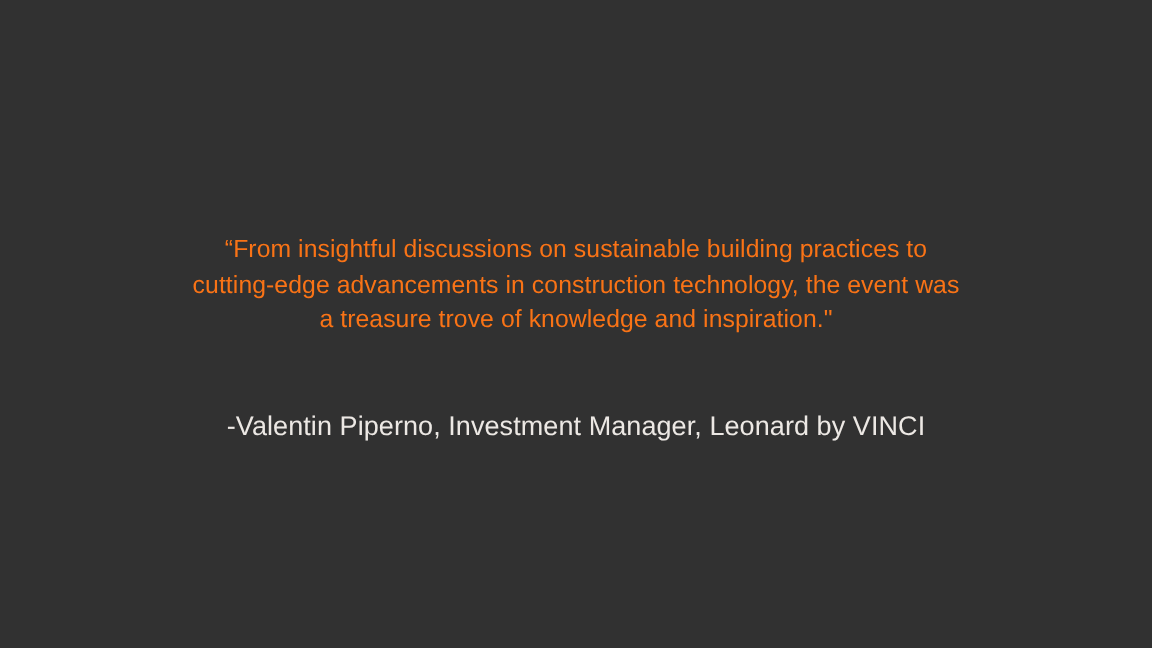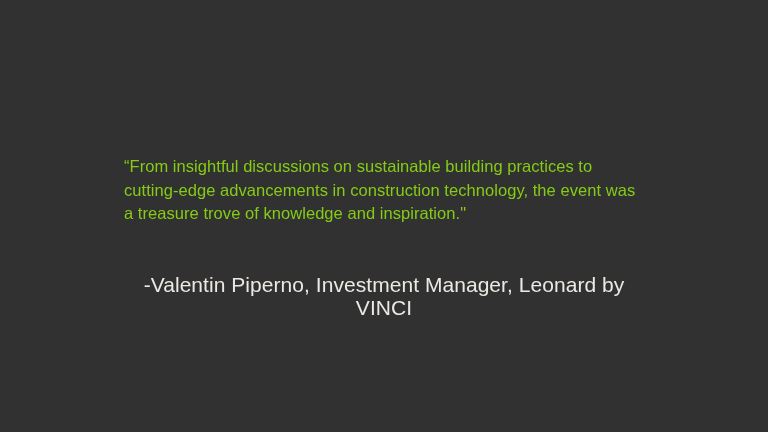--- a/index.html
+++ b/index.html
@@ -33,31 +33,31 @@
     width: 520px;
     text-align: center;
   }
 
   .quote-text {
     margin: 0;
     font-family: "Liberation Sans", sans-serif;
     font-size: 16.5px;
     line-height: 23.5px;
     font-weight: 400;
-    color: #84cc16;
+    color: #f97316;
     letter-spacing: 0.05px;
-    text-align: left;
+    text-align: center;
     white-space: pre-line;
   }
 
   .attribution {
     margin: 0;
     padding-top: 47px;
     font-family: "Liberation Sans", sans-serif;
-    font-size: 21px;
+    font-size: 18px;
     line-height: 23.5px;
     font-weight: 400;
     color: #ece8e4;
     letter-spacing: 0.05px;
     text-align: center;
   }
 </style>
 </head>
 <body>
 

